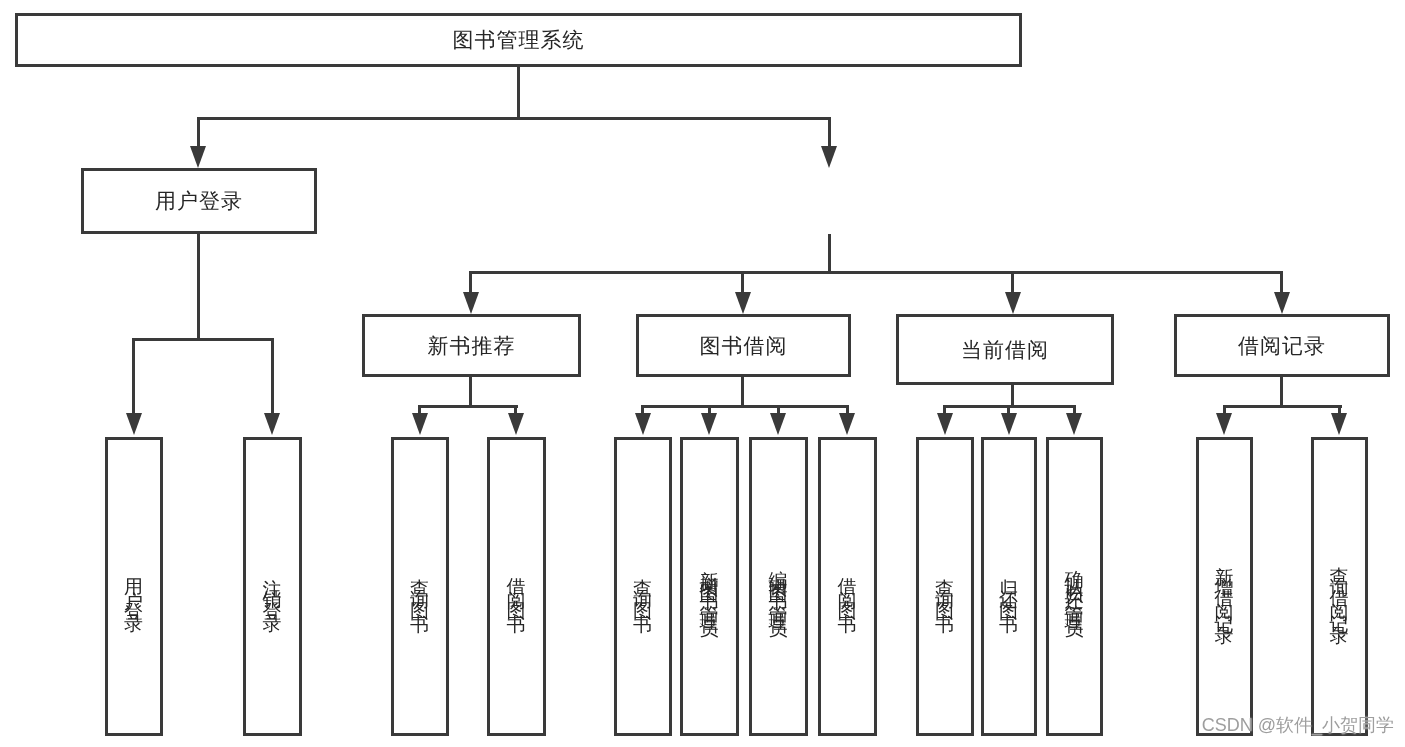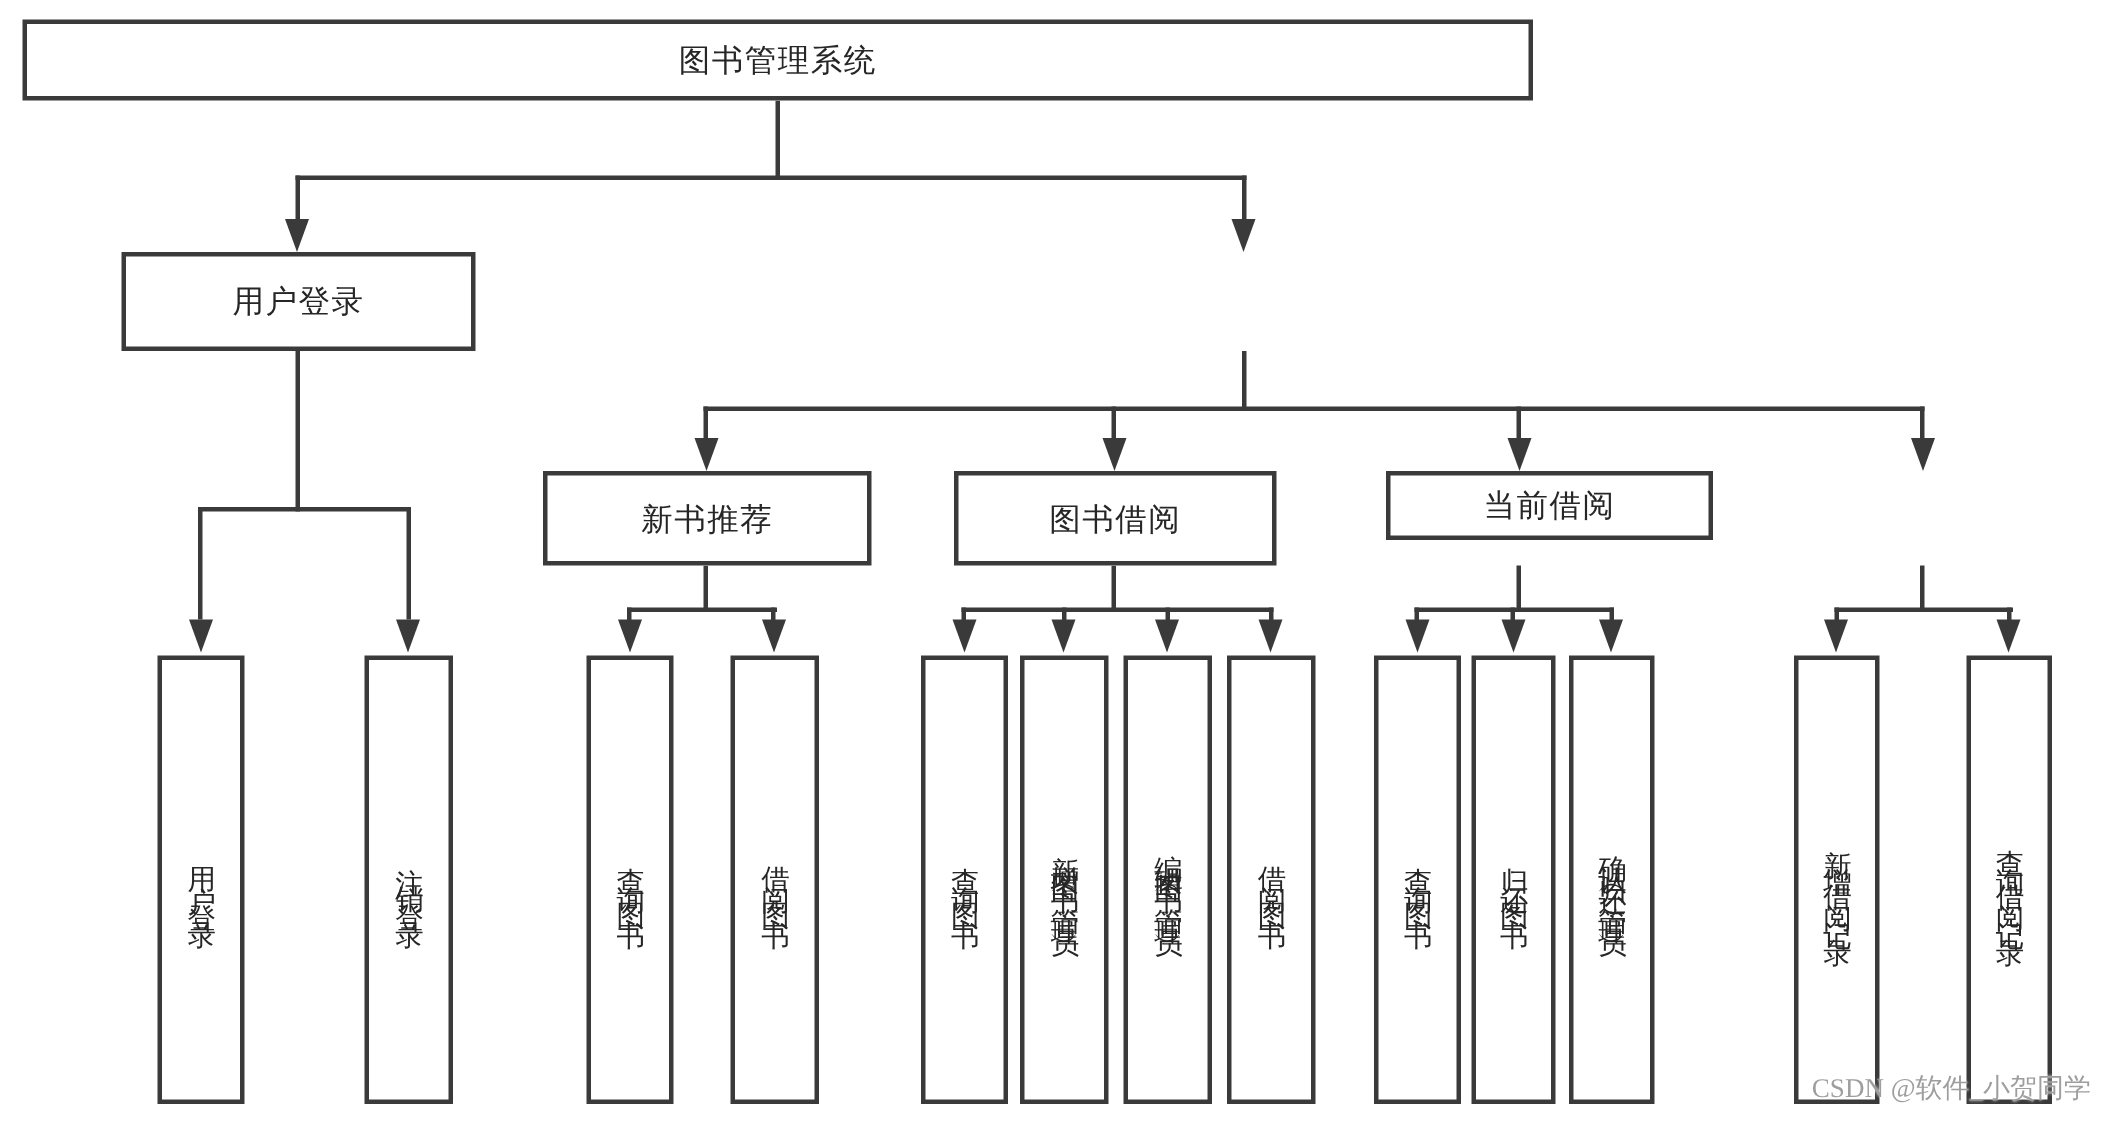--- a/index.html
+++ b/index.html
@@ -53,21 +53,20 @@
   }
   .watermark{
     position:absolute;
     left:1182px;top:713px;width:212px;
     text-align:right;
     font-size:18px;
     color:var(--watermark);
     text-shadow:0 0 2px #fff;
     white-space:nowrap;
     z-index:5;
-    font-family:Liberation Serif, serif;
   }
 </style>
 </head>
 <body>
 
 <div class="stage">
 
   <div class="box" style="left:15px;top:13px;width:1007px;height:54px;justify-content:center;">
     <span class="hlabel">图书管理系统</span>
   </div>
@@ -100,22 +99,25 @@
   <div class="arrow" style="left:1005px;top:292px;"></div>
   <div class="line v" style="left:1280px;top:271px;height:21px;"></div>
   <div class="arrow" style="left:1274px;top:292px;"></div>
 
   <div class="box" style="left:362px;top:314px;width:219px;height:63px;">
     <span class="hlabel">新书推荐</span>
   </div>
   <div class="box" style="left:636px;top:314px;width:215px;height:63px;">
     <span class="hlabel">图书借阅</span>
   </div>
-  <div class="box" style="left:924px;top:314px;width:218px;height:46px;text-align:right;">
+  <div class="box" style="left:896px;top:314px;width:218px;height:71px;text-align:right;">
     <span class="hlabel">当前借阅</span>
+  </div>
+  <div class="box" style="left:1174px;top:314px;width:216px;height:63px;">
+    <span class="hlabel">借阅记录</span>
   </div>
 
   <div class="line v" style="left:469px;top:377px;height:31px;"></div>
   <div class="line h" style="left:418px;top:405px;width:100px;"></div>
   <div class="line v" style="left:418px;top:405px;height:10px;"></div>
   <div class="arrow" style="left:412px;top:413px;"></div>
   <div class="line v" style="left:514px;top:405px;height:10px;"></div>
   <div class="arrow" style="left:508px;top:413px;"></div>
 
   <div class="line v" style="left:741px;top:377px;height:31px;"></div>

